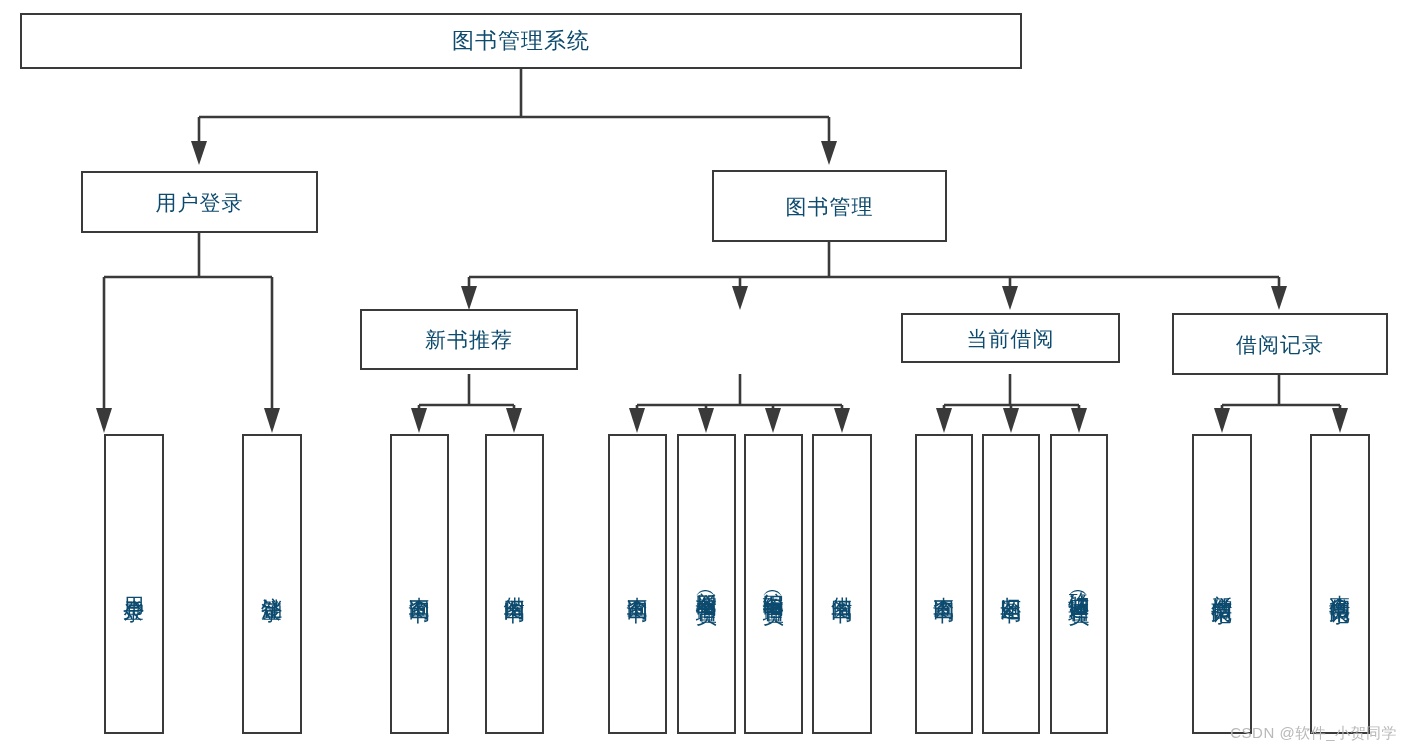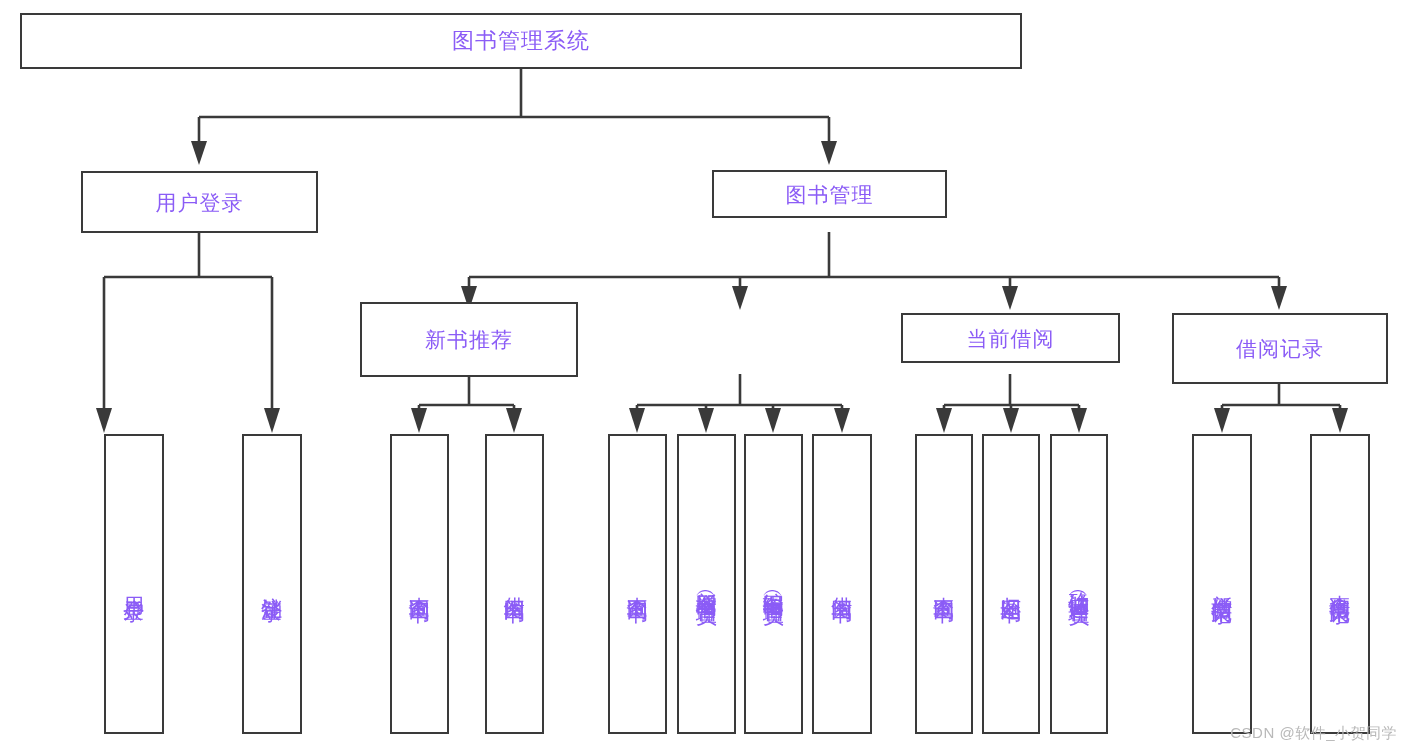--- a/index.html
+++ b/index.html
@@ -1,20 +1,20 @@
 <!DOCTYPE html>
 <html><head>
 <meta charset="utf-8">
 <style>
   html,body{margin:0;padding:0;background:#fff;}
   body{font-family:"Liberation Sans","DejaVu Sans",sans-serif;}
   #stage{position:relative;width:1405px;height:747px;background:#fff;overflow:hidden;}
   .node{position:absolute;box-sizing:border-box;border:2px solid #3a3a3a;background:#fff;
         display:flex;align-items:center;justify-content:center;}
-  .node .lbl{color:#8b5cf6;white-space:nowrap;letter-spacing:1px;}
+  .node .lbl{color:#0c4a6e;white-space:nowrap;letter-spacing:1px;}
   .node.h .lbl{font-size:21px;line-height:1;}
   .node.root .lbl{font-size:22px;}
   .node.v{align-items:center;justify-content:center;}
   .node.v .lbl{
      writing-mode:vertical-rl; text-orientation:upright;
      font-size:21px; line-height:1.12; letter-spacing:2px; white-space:nowrap;
   }
   svg.wires{position:absolute;left:0;top:0;width:1405px;height:747px;pointer-events:none;}
   .wm{position:absolute;right:8px;bottom:4px;font-size:15px;color:#b9b9b9;letter-spacing:.5px;}
 </style>
@@ -82,31 +82,31 @@
     </g>
   </svg>
 
   <div class="node h root" style="left:20px;top:13px;width:1002px;height:56px;">
     <span class="lbl">图书管理系统</span>
   </div>
 
   <div class="node h" style="left:81px;top:171px;width:237px;height:62px;">
     <span class="lbl">用户登录</span>
   </div>
-  <div class="node h" style="left:712px;top:170px;width:235px;height:48px;">
+  <div class="node h" style="left:712px;top:170px;width:235px;height:72px;">
     <span class="lbl">图书管理</span>
   </div>
 
-  <div class="node h" style="left:360px;top:302px;width:218px;height:75px;">
+  <div class="node h" style="left:360px;top:309px;width:218px;height:61px;">
     <span class="lbl">新书推荐</span>
   </div>
   <div class="node h" style="left:901px;top:313px;width:219px;height:50px;">
     <span class="lbl">当前借阅</span>
   </div>
-  <div class="node h" style="left:1172px;top:313px;width:216px;height:71px;">
+  <div class="node h" style="left:1172px;top:313px;width:216px;height:62px;">
     <span class="lbl">借阅记录</span>
   </div>
 
   <div class="node v" style="left:104px;top:434px;width:60px;height:300px;">
     <span class="lbl">用户登录</span>
   </div>
   <div class="node v" style="left:242px;top:434px;width:60px;height:300px;">
     <span class="lbl">注销登录</span>
   </div>
 

